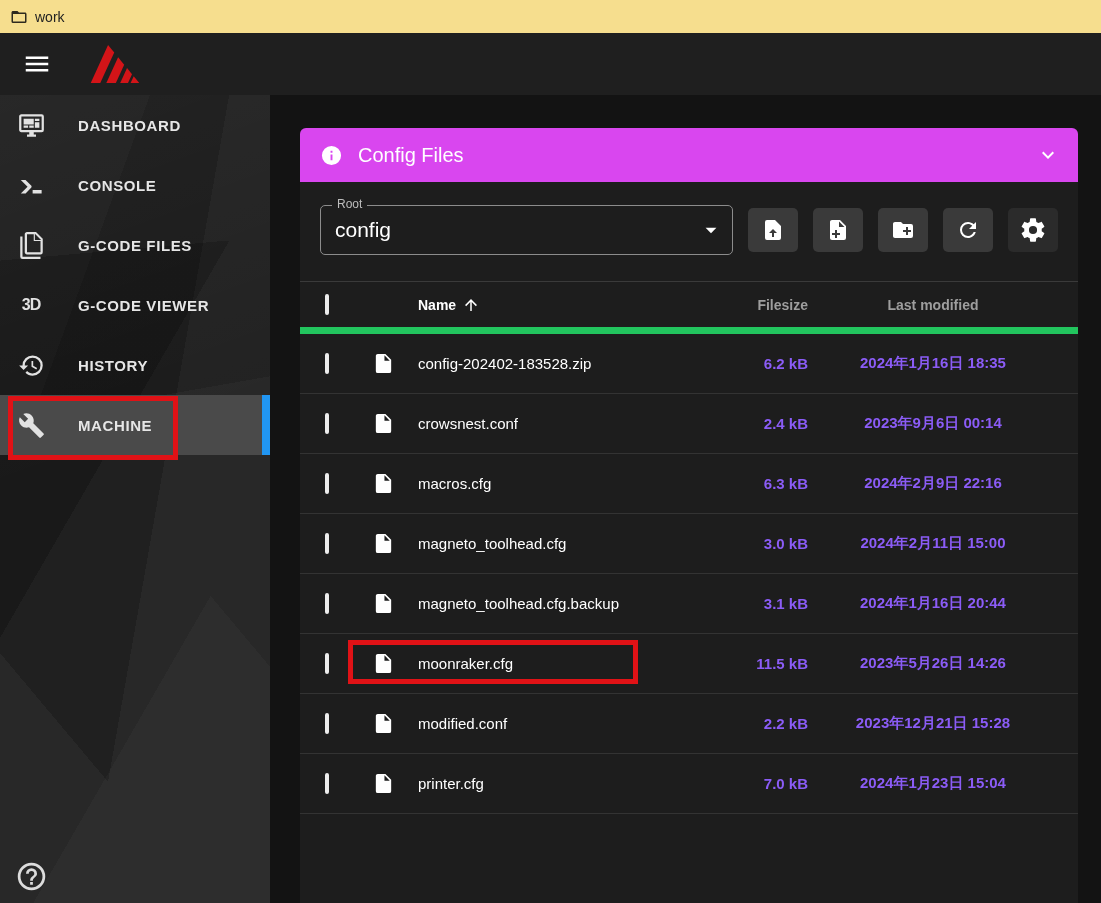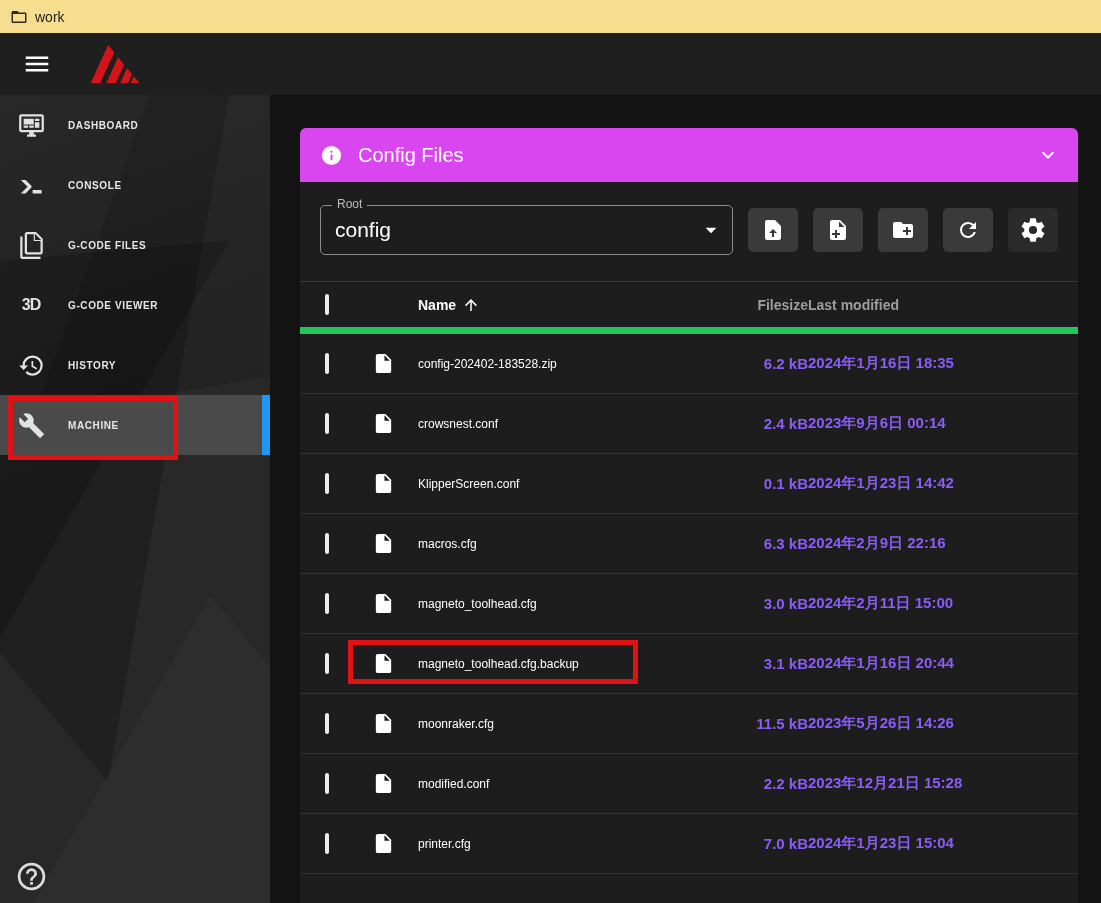--- a/index.html
+++ b/index.html
@@ -35,21 +35,21 @@
       conic-gradient(from 20deg at 12% 40%, rgba(0,0,0,.16) 0 60deg, transparent 60deg),
       conic-gradient(from 140deg at 78% 62%, rgba(255,255,255,.025) 0 70deg, transparent 70deg),
       conic-gradient(from 320deg at 40% 85%, rgba(0,0,0,.2) 0 50deg, transparent 50deg);
   }
   .side-item { height:60px; display:flex; align-items:center; padding-left:16px; position:relative; cursor:pointer; }
   .side-item.active { background:#4a4a4a; }
   .side-item.active::after { content:""; position:absolute; right:0; top:0; bottom:0; width:8px; background:var(--blue,#2196f3); }
   .side-icon { width:30px; height:30px; display:flex; align-items:center; justify-content:center; }
   .side-icon svg { width:27px; height:27px; fill:#e2e2e2; }
   .text-icon { font-size:16px; font-weight:700; color:#e2e2e2; letter-spacing:-1px; }
-  .side-label { margin-left:22px; font-size:10px; font-weight:700; letter-spacing:.6px; color:#e6e6e6; }
+  .side-label { margin-left:32px; font-size:15px; font-weight:700; letter-spacing:.6px; color:#e6e6e6; }
   .help-btn { position:absolute; left:13px; bottom:7px; width:36px; height:36px; background:none; border:none; cursor:pointer; }
   .help-btn svg { width:33px; height:33px; fill:#dcdcdc; }
 
   
   .main { flex:1; position:relative; }
   .panel { position:absolute; left:30px; top:33px; width:778px; height:775px; background:#1d1d1d; border-radius:6px 6px 0 0; overflow:hidden; }
   .panel-header { height:54px; background:#d946ef; display:flex; align-items:center; padding:0 18px 0 20px; }
   .panel-header .info svg { width:23px; height:23px; fill:#ffffff; display:block; }
   .panel-title { margin-left:15px; font-size:20px; font-weight:500; color:#fff; }
   .collapse-btn { margin-left:auto; background:none; border:none; cursor:pointer; }
@@ -75,29 +75,29 @@
 
   .table-header {
     margin-top:26px; height:53px; display:flex; align-items:center;
     border-top:1px solid #3a3a3a; border-bottom:7px solid #22c55e;
     padding:0 20px 0 25px;
   }
   .col-check { width:47px; }
   .col-icon { width:46px; }
   .col-name { flex:1; display:flex; align-items:center; gap:6px; }
   .col-size { width:90px; text-align:right; }
-  .col-mod  { width:250px; text-align:left; }
+  .col-mod  { width:250px; text-align:center; }
   .th { font-size:14px; font-weight:700; color:#9e9e9e; }
   .th.active-sort { color:#ffffff; }
   .sort-arrow svg { width:18px; height:18px; fill:#ffffff; display:block; }
   .checkbox { width:20px; height:20px; border:2px solid #ececec; border-radius:3px; background:transparent; cursor:pointer; }
 
   .file-row { height:60px; display:flex; align-items:center; padding:0 20px 0 25px; border-bottom:1px solid #333333; cursor:pointer; }
   .file-icon svg { width:23px; height:25px; fill:#ffffff; display:block; }
-  .file-name { font-size:12px; color:#ffffff; }
+  .file-name { font-size:15px; color:#ffffff; }
   .file-size, .file-mod { font-size:15px; font-weight:700; color:#8b5cf6; }
 
   
   .annotation { position:absolute; border:5px solid var(--red,#e01216); z-index:20; pointer-events:none; }
   .anno-machine { left:8px; top:396px; width:170px; height:64px; }
   .anno-file { left:348px; top:640px; width:290px; height:44px; }
 </style>
 </head>
 <body style="--yellow: #f6de8e; --blue: #2196f3; --red: #e01216;">
 
@@ -275,31 +275,20 @@
             </div>
             <div class="col-size"><span class="file-size">2.4 kB</span></div>
             <div class="col-mod"><span class="file-mod">2023年9月6日 00:14</span></div>
           </div>
           <div class="file-row">
             <div class="col-check"><span class="checkbox"></span></div>
             <div class="col-icon"><span class="file-icon"><svg viewBox="0 0 24 24">
                   <path d="M13,9V3.5L18.5,9M6,2C4.89,2 4,2.89 4,4V20A2,2 0 0,0 6,22H18A2,2 0 0,0 20,20V8L14,2H6Z"></path>
                 </svg></span></div>
             <div class="col-name">
-              <span class="file-name">KlipperScreen.conf</span>
-            </div>
-            <div class="col-size"><span class="file-size">0.1 kB</span></div>
-            <div class="col-mod"><span class="file-mod">2024年1月23日 14:42</span></div>
-          </div>
-          <div class="file-row">
-            <div class="col-check"><span class="checkbox"></span></div>
-            <div class="col-icon"><span class="file-icon"><svg viewBox="0 0 24 24">
-                  <path d="M13,9V3.5L18.5,9M6,2C4.89,2 4,2.89 4,4V20A2,2 0 0,0 6,22H18A2,2 0 0,0 20,20V8L14,2H6Z"></path>
-                </svg></span></div>
-            <div class="col-name">
               <span class="file-name">macros.cfg</span>
             </div>
             <div class="col-size"><span class="file-size">6.3 kB</span></div>
             <div class="col-mod"><span class="file-mod">2024年2月9日 22:16</span></div>
           </div>
           <div class="file-row">
             <div class="col-check"><span class="checkbox"></span></div>
             <div class="col-icon"><span class="file-icon"><svg viewBox="0 0 24 24">
                   <path d="M13,9V3.5L18.5,9M6,2C4.89,2 4,2.89 4,4V20A2,2 0 0,0 6,22H18A2,2 0 0,0 20,20V8L14,2H6Z"></path>
                 </svg></span></div>

